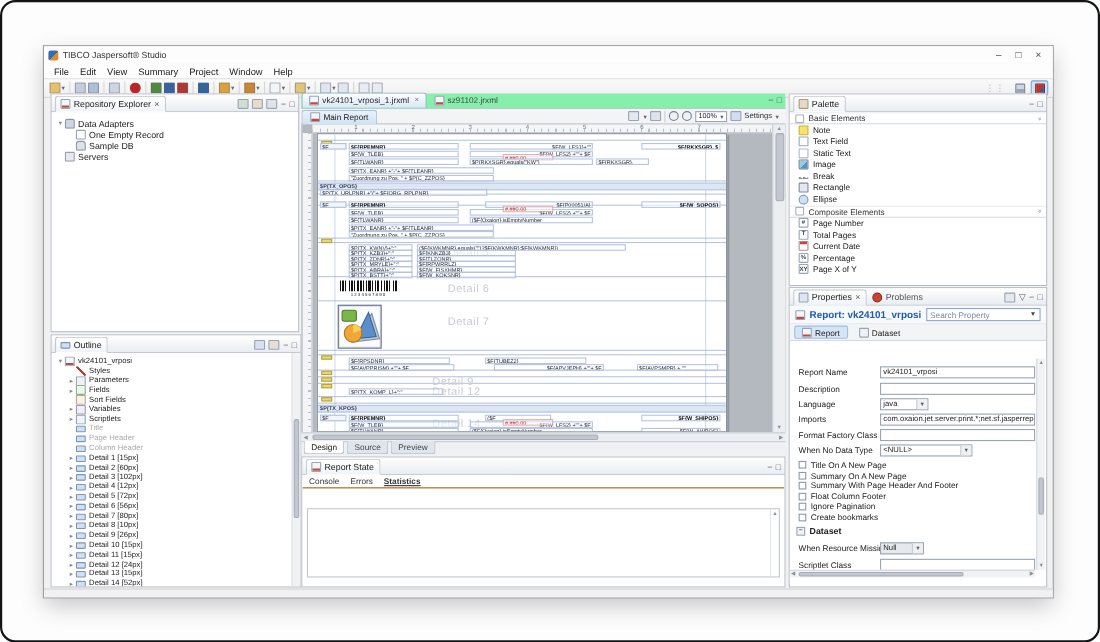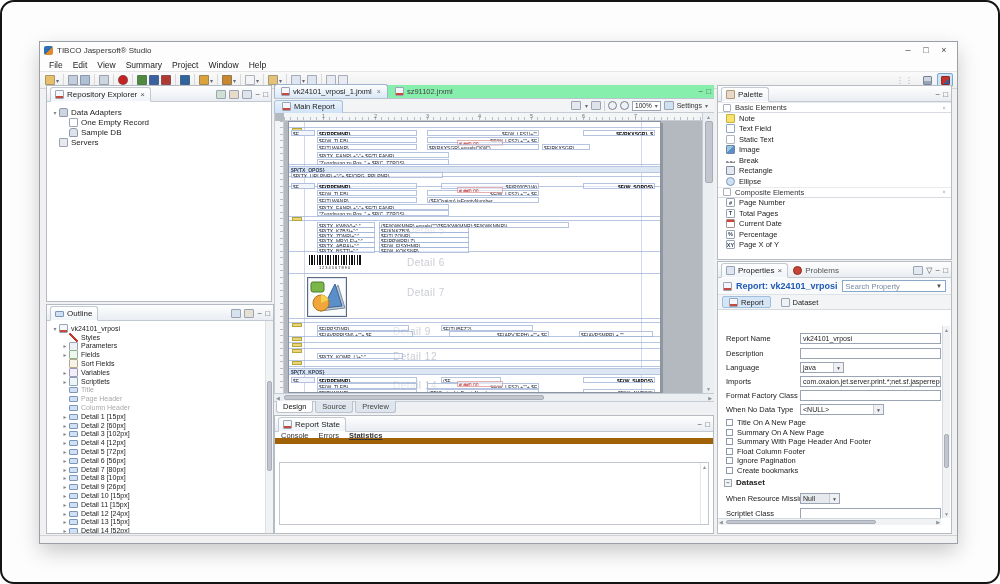--- a/index.html
+++ b/index.html
@@ -117,21 +117,21 @@
   .vscroll { position:absolute; right:0; top:0; width:12px; bottom:0; background:#eceff2; border-left:1px solid #c6ccd4; }
   .vthumb { position:absolute; left:2px; width:8px; background:#c2c7cf; border:1px solid #a8aeb8; border-radius:2px; }
   .hscroll { position:absolute; left:0; right:0; top:308px; height:8px; background:#eceff2; border-top:1px solid #c6ccd4; }
   .hthumb { position:absolute; top:1px; height:5px; background:#c2c7cf; border:1px solid #a8aeb8; border-radius:2px; }
   .sarrow { color:#8a909a; font-size:5px; line-height:8px; position:absolute; }
   .ebtabs { position:absolute; left:0; right:0; top:316px; height:12px; display:flex; align-items:flex-end; background:#eef0f3; border-top:1px solid #c6ccd4; }
   .ebtab { height:12px; padding:0 6px; font-size:7.5px; display:flex; align-items:center; border:1px solid #b9c2cf; border-top:none; background:#dfe5ec; color:#444; border-radius:0 0 3px 3px; margin-left:2px; }
   .ebtab.active { background:#fff; color:#111; }
 
   
-  .rs-links { height:12px; display:flex; align-items:center; gap:10px; padding-left:6px; background:#fff; font-size:7.5px; color:#333; border-bottom:6px solid #a16207; }
+  .rs-links { height:12px; display:flex; align-items:center; gap:10px; padding-left:6px; background:#fff; font-size:7.5px; color:#333; border-bottom:1px solid #a16207; }
   .rs-links .active { font-weight:bold; text-decoration:underline; }
   .rs-content { position:absolute; left:4px; right:4px; top:30px; bottom:8px; background:#fff; border:1px solid #c2c7cf; }
   .rs-content .sv { position:absolute; right:0; top:0; width:8px; bottom:0; border-left:1px solid #e4e7ea; }
 
   
   .props-title { height:17px; display:flex; align-items:center; background:#f7f9fb; border-bottom:1px solid #dfe3e8; padding:0 5px; gap:4px; }
   .props-title .pt { color:#1f5bb5; font-weight:bold; font-size:9px; white-space:nowrap; }
   .searchbox { margin-left:auto; width:118px; height:12px; border:1px solid #89a7c8; background:#fff; display:flex; align-items:center; font-size:7.5px; color:#7a8aa0; padding-left:3px; }
   .searchbox .dd { margin-left:auto; color:#444; font-size:6px; padding:0 3px; }
   .props-subtabs { height:15px; display:flex; align-items:center; gap:4px; padding-left:4px; background:#f2f4f6; border-bottom:1px solid #d5dae0; }
@@ -509,21 +509,21 @@
               <div class="sepline" style="top: 238px;"></div>
               <div class="sepline" style="top: 244px;"></div>
               <div class="sepline" style="top: 252px;"></div>
               <div class="vguide" style="left: 15px;"></div>
               <div class="vguide" style="left: 352px;"></div>
               <div class="strip" style="top: 44px;">$P{TX_OPOS}</div>
               <div class="strip" style="top: 246px;">$P{TX_KPOS}</div>
               <div class="wm" style="left: 118px; top: 103px;">Detail 5</div>
               <div class="wm" style="left: 118px; top: 135px;">Detail 6</div>
               <div class="wm" style="left: 118px; top: 165px;">Detail 7</div>
-              <div class="wm" style="left: 104px; top: 204px;">Detail 9</div>
+              <div class="wm" style="left: 104px; top: 220px;">Detail 9</div>
               <div class="wm" style="left: 104px; top: 229px;">Detail 12</div>
               <div class="wm" style="left: 104px; top: 258px;">Detail 14</div>
               <div class="marker" style="left: 3px; top: 6px;"></div>
               <div class="marker" style="left: 3px; top: 95px;"></div>
               <div class="marker" style="left: 3px; top: 201px;"></div>
               <div class="marker" style="left: 3px; top: 215px;"></div>
               <div class="marker" style="left: 3px; top: 221px;"></div>
               <div class="marker" style="left: 3px; top: 227px;"></div>
               <div class="marker" style="left: 3px; top: 239px;"></div>
               <div class="relem boxed" style="left: 2px; top: 8px; width: 24px;">$F</div>

